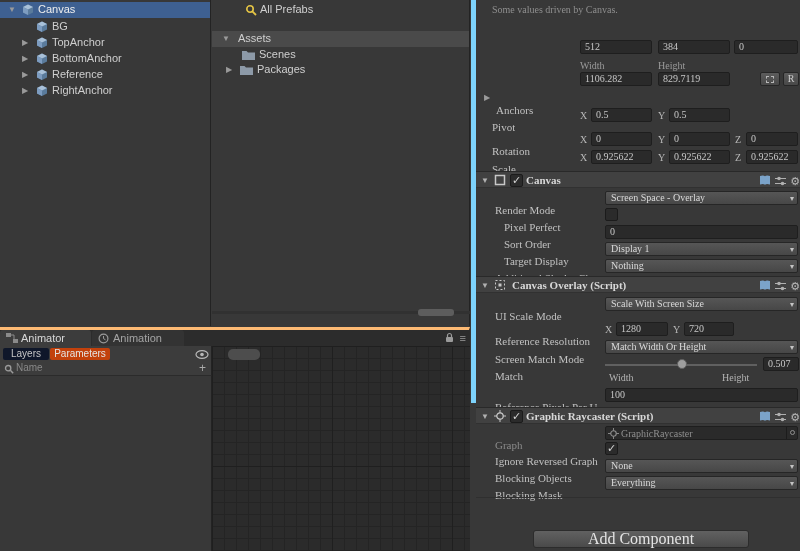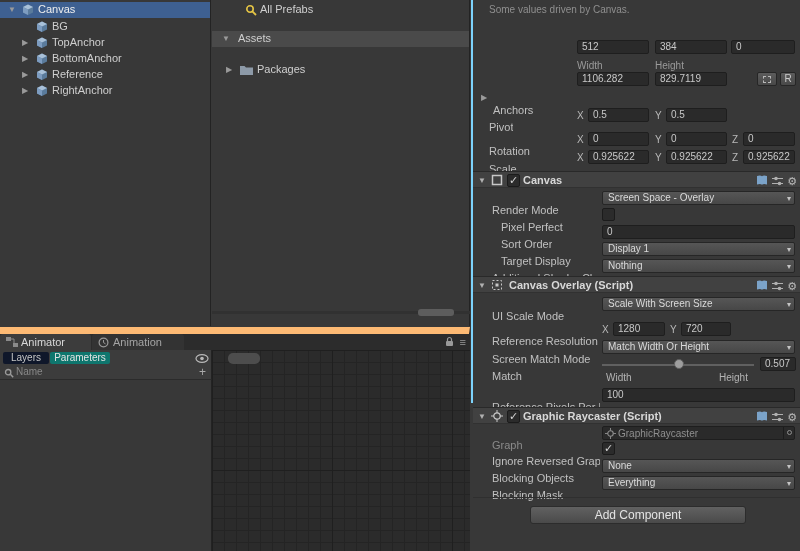--- a/index.html
+++ b/index.html
@@ -19,52 +19,52 @@
   .trow.sel-gray { background:#4a4a4a; }
   .arrow { position:absolute; top:4px; font-size:8px; color:#9a9a9a; line-height:8px; }
   .ticon { position:absolute; top:2px; }
   .tlabel { position:absolute; top:1px; color:#cfcfcf; white-space:nowrap; }
   .sel-blue .tlabel { color:#eeeeee; }
 
   .hscroll-thumb { position:absolute; left:206px; top:309px; width:36px; height:7px; border-radius:3px; background:#5d5d5d; }
   .hscroll-track { position:absolute; left:0; top:311px; width:258px; height:3px; background:#313131; }
 
   
-  #animator { left:0; top:327px; width:470px; height:224px; background:#383838; border-top:7px solid #fdba74; border-right:1px solid #232323; }
+  #animator { left:0; top:327px; width:470px; height:224px; background:#383838; border-top:3px solid #fdba74; border-right:1px solid #232323; }
   .atabbar { position:absolute; left:0; top:0; width:470px; height:16px; background:#2c2c2c; }
   .atab { position:absolute; top:0; height:16px; border-radius:3px 3px 0 0; }
   .atab .tabicon { position:absolute; left:6px; top:3px; }
   .atab .tablabel { position:absolute; left:21px; top:2px; font-size:11px; }
   .atab.active { background:#3c3c3c; }
   .atab.active .tablabel { color:#d8d8d8; }
   .atab.inactive { background:#333333; }
   .atab.inactive .tablabel { color:#a4a4a4; }
   .awinicons { position:absolute; right:4px; top:2px; display:flex; gap:6px; align-items:center; }
   .atoolbar { position:absolute; left:0; top:16px; width:212px; height:15px; background:#3c3c3c; border-right:1px solid #232323; }
   .abtn { position:absolute; top:2px; height:12px; border-radius:2px; font-size:10px; line-height:12px; text-align:center; color:#c6c6c6; }
   .abtn.off { background:#0f172a; }
-  .abtn.on  { background:#0f766e; color:#e4e4e4; }
+  .abtn.on  { background:#c2410c; color:#e4e4e4; }
   .asearch { position:absolute; left:0; top:31px; width:212px; height:15px; background:#3c3c3c; border-bottom:1px solid #2b2b2b; border-right:1px solid #232323; }
   .asearch .ph { position:absolute; left:16px; top:1px; color:#888888; font-size:10px; }
   .asearch .plus { position:absolute; left:199px; top:0; color:#aaaaaa; font-size:12px; }
   .aleft { position:absolute; left:0; top:46px; width:212px; height:178px; background:#383838; border-right:1px solid #232323; }
   .agrid {
     position:absolute; left:212px; top:16px; width:258px; height:208px;
     background-color:#2b2b2b;
     background-image:
       linear-gradient(#1f1f1f 1px, transparent 1px),
       linear-gradient(90deg, #1f1f1f 1px, transparent 1px),
       linear-gradient(#242424 1px, transparent 1px),
       linear-gradient(90deg, #242424 1px, transparent 1px);
     background-size: 120px 120px, 120px 120px, 12px 12px, 12px 12px;
   }
   .lozenge { position:absolute; left:16px; top:3px; width:32px; height:11px; border-radius:5px; background:#4d4d4d; }
 
   
-  #inspector { left:471px; top:0; width:329px; height:403px; background:#383838; border-left:2px solid #7dd3fc; }
+  #inspector { left:471px; top:0; width:329px; height:403px; background:#383838; border-left:5px solid #7dd3fc;font-family:Liberation Serif, serif; }
   .irow { position:absolute; left:0; width:329px; height:16px; }
   .ilabel { position:absolute; left:19px; top:14px; color:#c0c0c0; white-space:nowrap; overflow:hidden; max-width:112px; }
   .ilabel.dim { color:#8a8a8a; }
   .flabel { position:absolute; top:2px; color:#9a9a9a; font-size:10px; }
   .axis { position:absolute; top:3px; color:#b8b8b8; font-size:10px; }
   .notice { position:absolute; left:16px; top:4px; color:#8f8f8f; font-size:10px; }
 
   .tf { position:absolute; top:1px; height:14px; background:#2a2a2a; border:1px solid #1e1e1e;
         border-radius:2px; color:#c8c8c8; font-size:10px; line-height:12px; padding-left:4px; white-space:nowrap; overflow:hidden; }
   .dd { position:absolute; top:1px; height:14px; background:linear-gradient(#565656,#474747); border:1px solid #262626;
@@ -88,23 +88,23 @@
   .slider-track { position:absolute; left:129px; top:8px; width:152px; height:2px; background:#606060; }
   .slider-thumb { position:absolute; top:3px; width:10px; height:10px; border-radius:50%; background:#9e9e9e; border:1px solid #606060; }
 
   .objfield { position:absolute; top:1px; height:14px; background:#2a2a2a; border:1px solid #1e1e1e; border-radius:2px; }
   .objfield .objtext { position:absolute; left:15px; top:1px; color:#8f8f8f; font-size:10px; white-space:nowrap; }
   .objfield .objicon { position:absolute; left:2px; top:1px; }
   .objfield .picker { position:absolute; right:0; top:0; width:11px; height:12px; border-left:1px solid #1c1c1c; }
   .objfield .picker i { position:absolute; left:3px; top:3px; width:5px; height:5px; border:1px solid #8f8f8f; border-radius:50%; }
 
   .divline { position:absolute; left:0; width:329px; border-top:1px solid #2f2f2f; }
-  .addcomp { position:absolute; left:57px; top:506px; width:216px; height:18px;
+  .addcomp { position:absolute; left:57px; top:530px; width:216px; height:18px;
              background:linear-gradient(#616161,#4a4a4a); border:1px solid #2c2c2c; border-radius:3px;
-             color:#e4e4e4; text-align:center; line-height:16px; font-size:12px; }
+             color:#e4e4e4; text-align:center; line-height:16px; font-size:16px; }
 </style>
 </head>
 <body>
 
 <div class="panel" id="hierarchy">
   <div class="trow sel-blue" style="top:2px">
     <span class="arrow" style="left:8px">▼</span>
     <span class="ticon" style="left:22px"><svg width="12" height="12" viewBox="0 0 12 12">
           <path d="M6 .5 11 3v5.5L6 11 1 8.5V3z" fill="#5a7b9c"></path>
           <path d="M6 .5 11 3 6 5.5 1 3z" fill="#a8c0d8"></path>
@@ -162,20 +162,26 @@
   <div class="trow" style="top:2px">
     <span class="ticon" style="left:33px"><svg width="12" height="12" viewBox="0 0 12 12">
           <circle cx="5" cy="5" r="3.2" fill="none" stroke="#e5c545" stroke-width="1.6"></circle>
           <line x1="7.6" y1="7.6" x2="11" y2="11" stroke="#e5c545" stroke-width="1.8"></line>
         </svg></span>
     <span class="tlabel" style="left:48px">All Prefabs</span>
   </div>
   <div class="trow sel-gray" style="top:31px">
     <span class="arrow" style="left:10px">▼</span>
     <span class="tlabel" style="left:26px">Assets</span>
+  </div>
+  <div class="trow" style="top:47px">
+    <span class="ticon" style="left:30px;top:3px"><svg width="13" height="10" viewBox="0 0 13 10">
+          <path d="M0 1h4.5L6 2.5h7V10H0z" fill="#8d9aa8"></path>
+        </svg></span>
+    <span class="tlabel" style="left:47px">Scenes</span>
   </div>
   <div class="trow" style="top:62px">
     <span class="arrow" style="left:14px">▶</span>
     <span class="ticon" style="left:28px;top:3px"><svg width="13" height="10" viewBox="0 0 13 10">
           <path d="M0 1h4.5L6 2.5h7V10H0z" fill="#8d9aa8"></path>
         </svg></span>
     <span class="tlabel" style="left:45px">Packages</span>
   </div>
   <div class="hscroll-track"></div>
   <div class="hscroll-thumb"></div>

